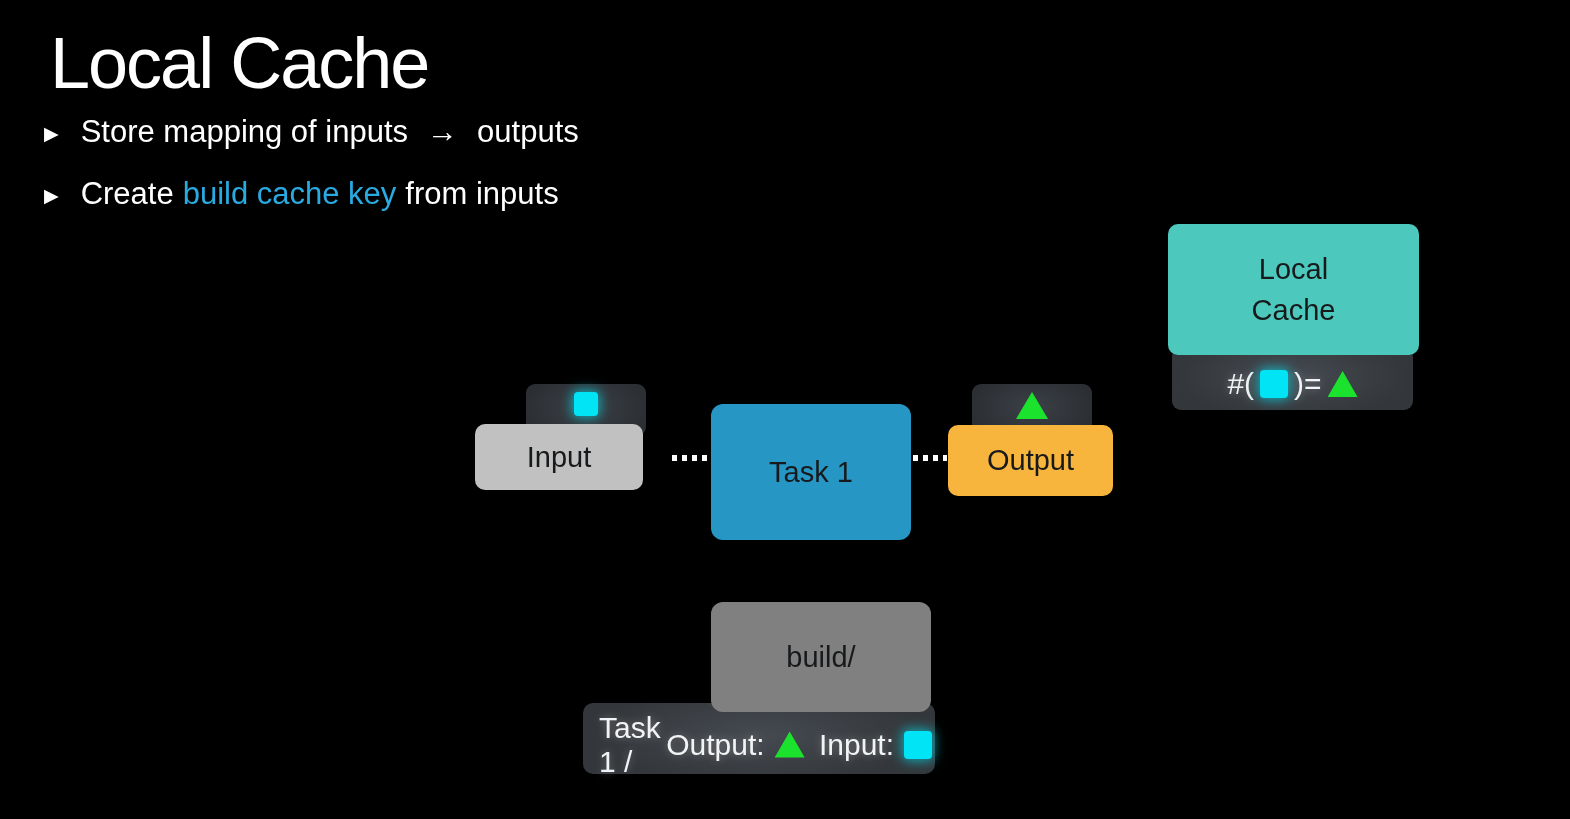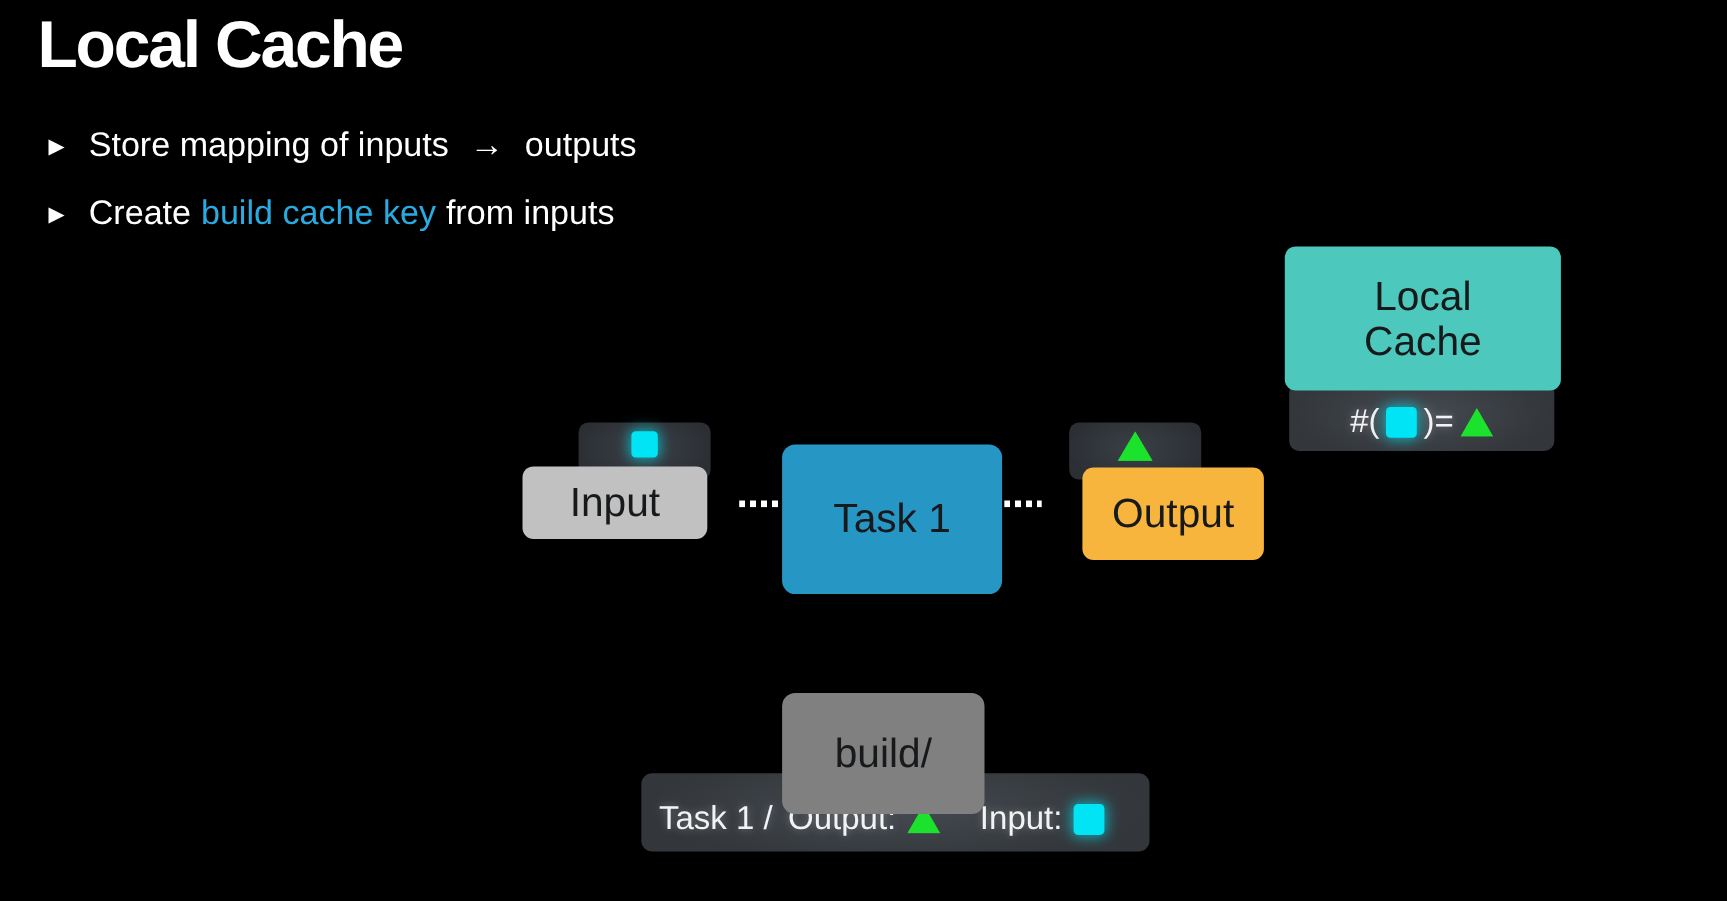--- a/index.html
+++ b/index.html
@@ -14,23 +14,23 @@
     height: 819px;
     background: #000;
     overflow: hidden;
   }
 
   
   .title {
     position: absolute;
     left: 34px;
     top: 6px;
-    margin: 0;
-    font-size: 60px;
-    font-weight: 700;
+    margin: 16px;
+    font-size: 72px;
+    font-weight: 400;
     letter-spacing: -2px;
     color: #ffffff;
   }
   .bullet {
     position: absolute;
     left: 44px;
     display: flex;
     align-items: center;
     color: #ffffff;
     font-size: 31px;
@@ -49,28 +49,28 @@
   .hl { color: var(--highlight-blue, #29abe2); }
 
   
   .node {
     position: absolute;
     z-index: 2;
     display: flex;
     align-items: center;
     justify-content: center;
     color: #17191b;
-    font-size: 37px;
+    font-size: 29px;
     text-align: center;
   }
   .node-input  { left: 475px; top: 424px; width: 168px; height: 66px; border-radius: 10px; background: var(--input-gray, #c1c1c1); }
   .node-task   { left: 711px; top: 404px; width: 200px; height: 136px; border-radius: 12px; background: var(--task-blue, #2697c5); }
-  .node-output { left: 984px; top: 425px; width: 165px; height: 84px; border-radius: 10px; background: var(--output-orange, #f7b53d); }
+  .node-output { left: 948px; top: 425px; width: 165px; height: 71px; border-radius: 10px; background: var(--output-orange, #f7b53d); }
   .node-cache  { left: 1168px; top: 224px; width: 251px; height: 131px; border-radius: 10px; background: var(--teal, #4cc8bd); flex-direction: column; line-height: 41px; }
-  .node-build  { left: 711px; top: 602px; width: 184px; height: 110px; border-radius: 12px; background: var(--build-gray, #808080); margin-top: 28px; }
+  .node-build  { left: 711px; top: 602px; width: 220px; height: 110px; border-radius: 12px; background: var(--build-gray, #808080); }
 
   
   .tab {
     position: absolute;
     z-index: 1;
     width: 120px;
     height: 52px;
     border-radius: 9px;
     background: radial-gradient(ellipse 70% 90% at 50% 45%, #3b4046 0%, #2b2f34 75%);
     display: flex;
@@ -94,21 +94,21 @@
     box-sizing: border-box;
   }
   .bar-cache {
     left: 1172px; top: 348px; width: 241px; height: 62px;
     border-radius: 9px;
     justify-content: center;
     padding-top: 10px;
     gap: 3px;
   }
   .bar-build {
-    left: 583px; top: 703px; width: 462px; height: 71px;
+    left: 583px; top: 703px; width: 352px; height: 71px;
     border-radius: 10px;
     padding: 12px 0 0 16px;
   }
   .bar-build .gap-sm { width: 14px; }
   .bar-build .gap-lg { width: 36px; }
   .pair { display: flex; align-items: center; gap: 7px; }
 
   
   .sq {
     display: inline-block;

